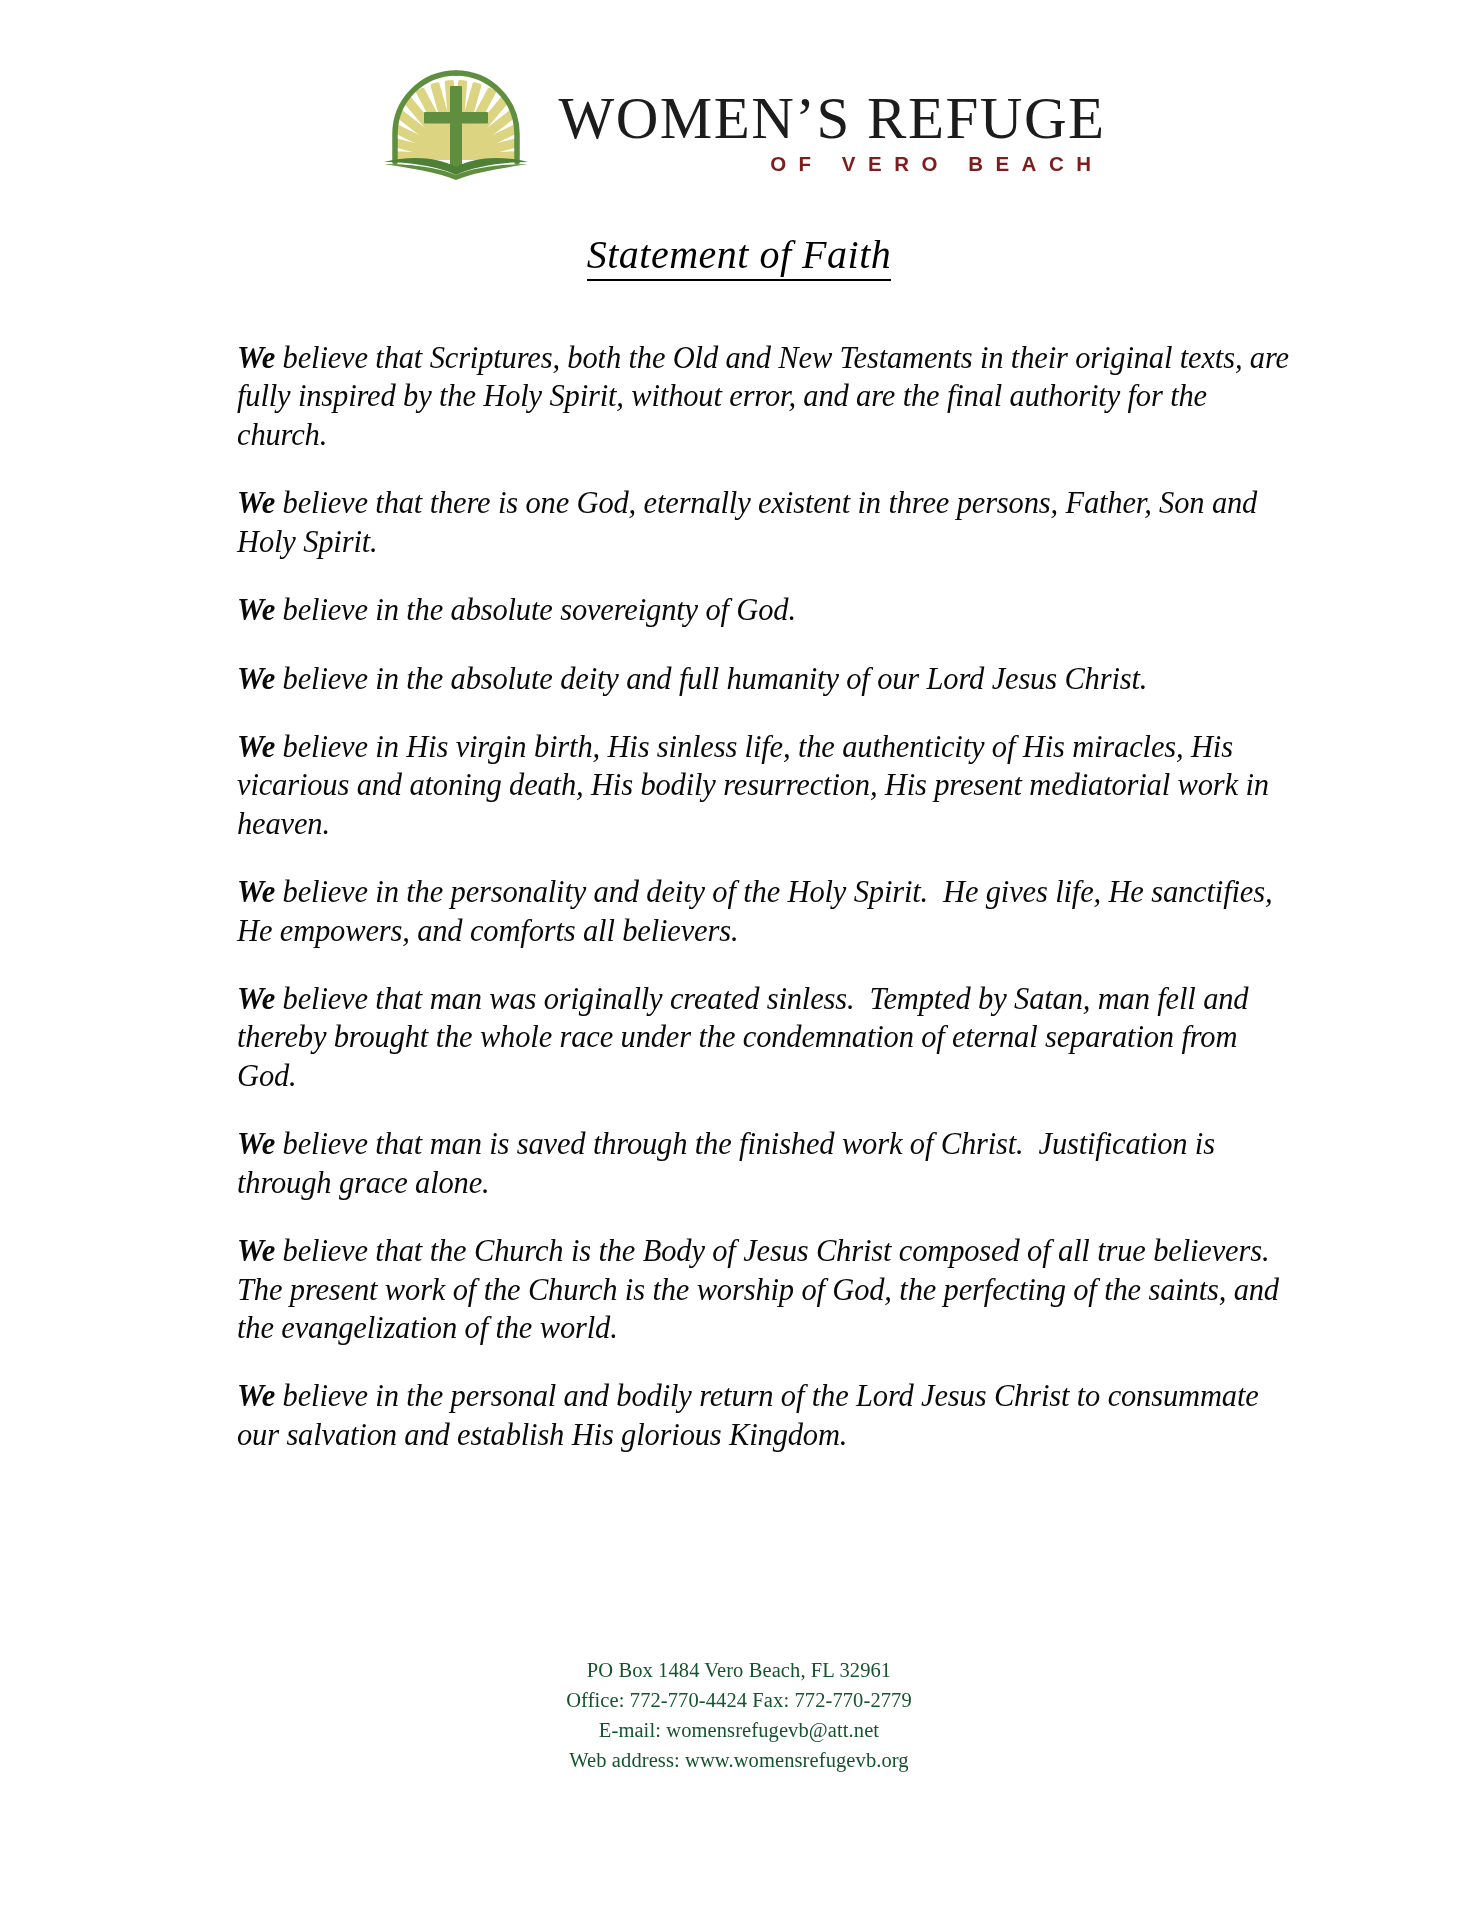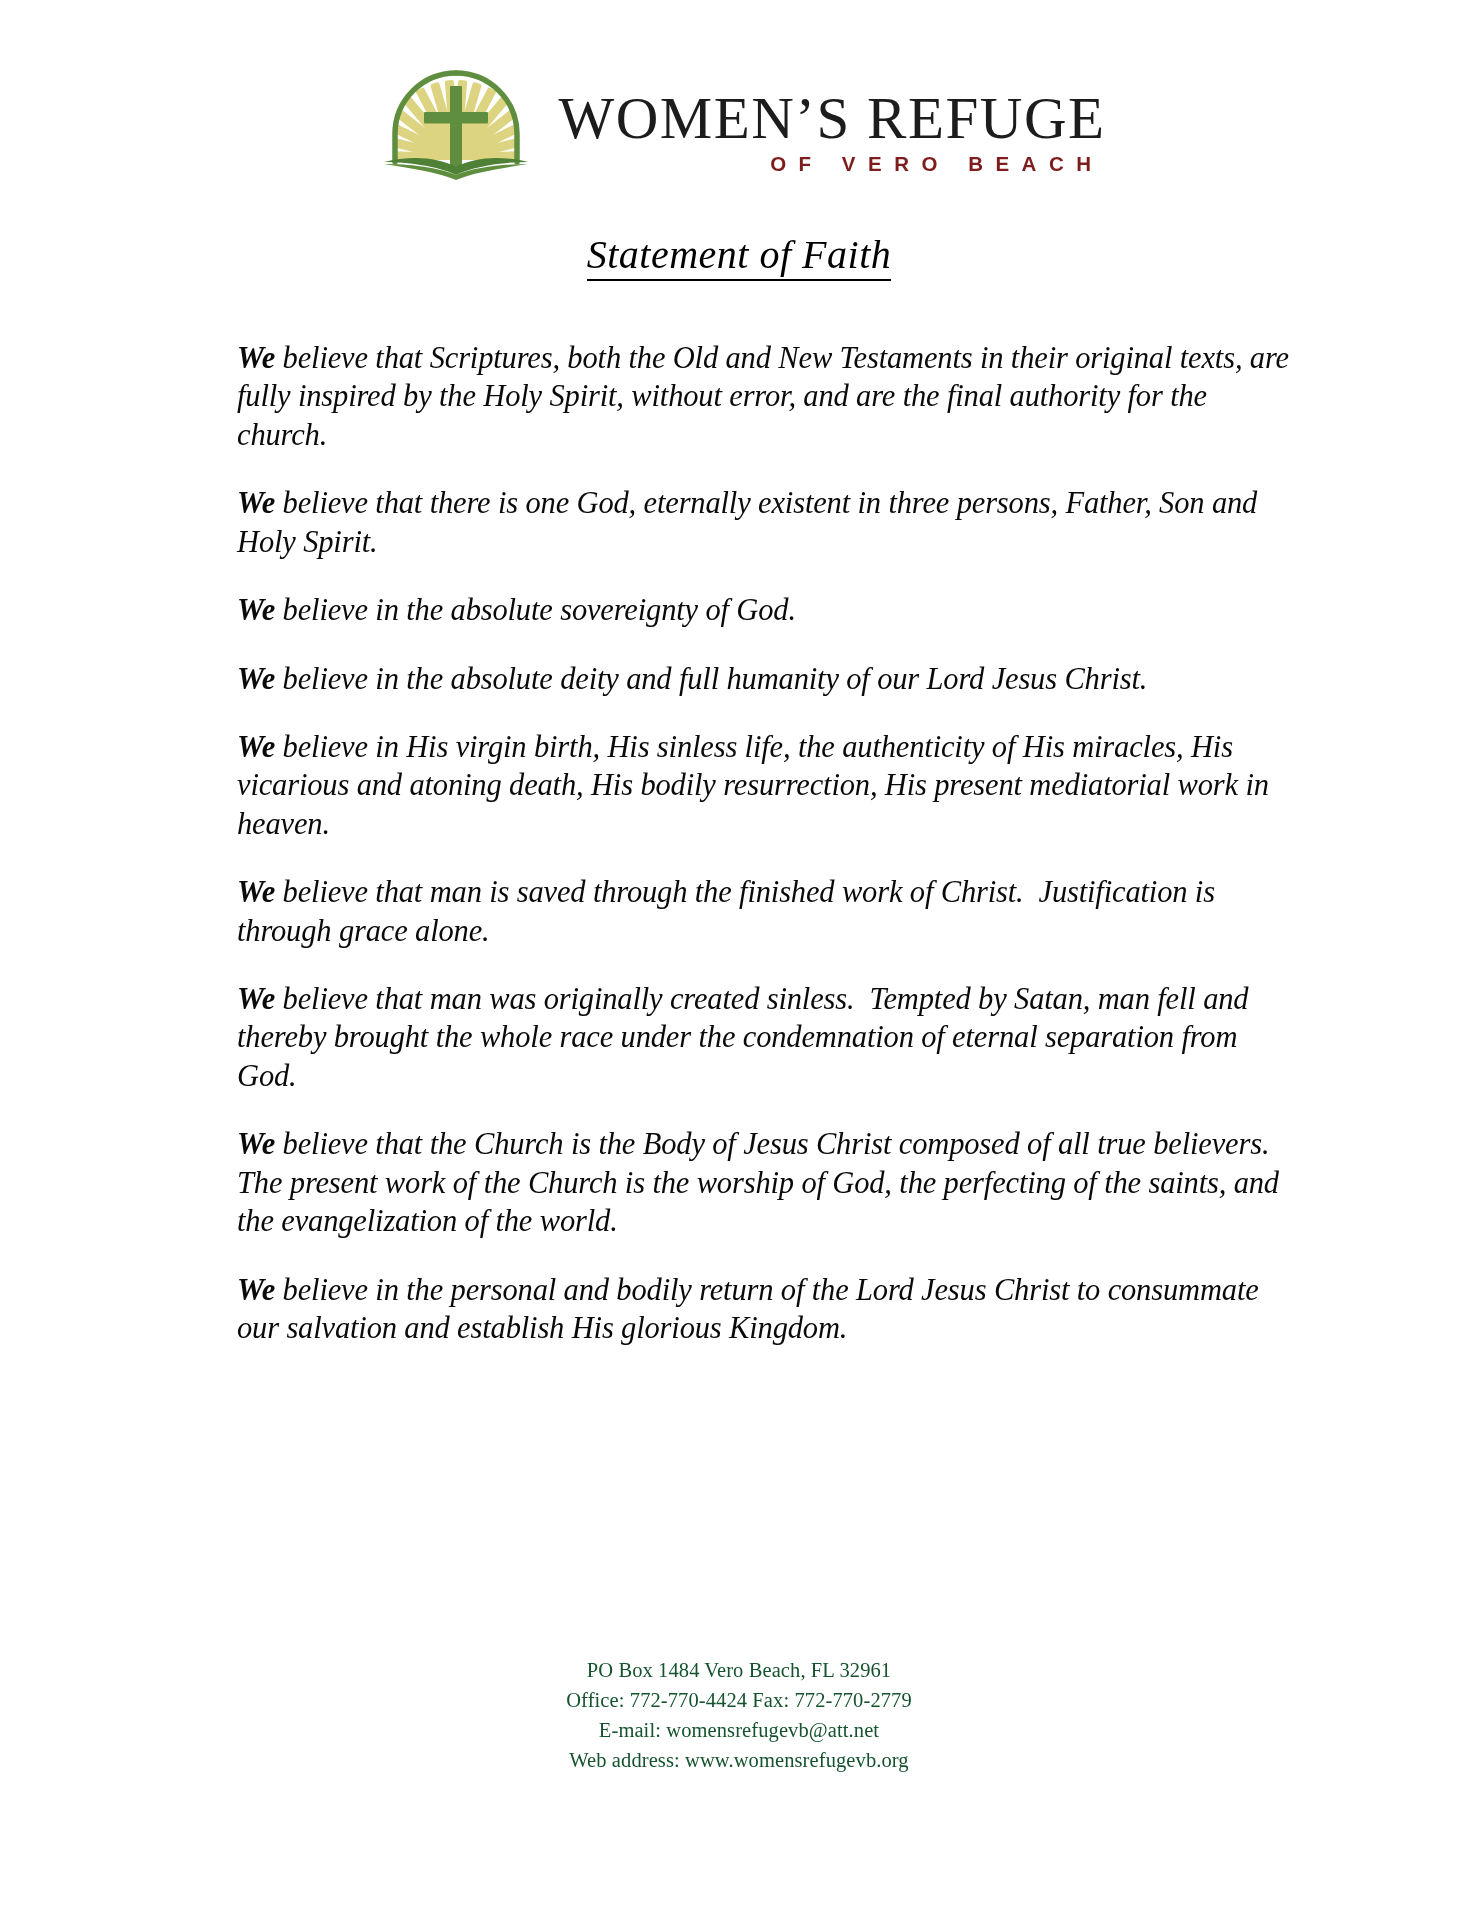--- a/index.html
+++ b/index.html
@@ -228,22 +228,23 @@
   <div class="doc-title-wrap">
     <span class="doc-title">Statement of Faith</span>
   </div>
 
   <div class="body-block">
     <p class="belief"><span class="lead">We</span><span> believe that Scriptures, both the Old and New Testaments in their original texts, are fully inspired by the Holy Spirit, without error, and are the final authority for the church.</span></p>
     <p class="belief"><span class="lead">We</span><span> believe that there is one God, eternally existent in three persons, Father, Son and Holy Spirit.</span></p>
     <p class="belief"><span class="lead">We</span><span> believe in the absolute sovereignty of God.</span></p>
     <p class="belief"><span class="lead">We</span><span> believe in the absolute deity and full humanity of our Lord Jesus Christ.</span></p>
     <p class="belief"><span class="lead">We</span><span> believe in His virgin birth, His sinless life, the authenticity of His miracles, His vicarious and atoning death, His bodily resurrection, His present mediatorial work in heaven.</span></p>
+    <p class="belief"><span class="lead">We</span><span> believe in the personality and deity of the Holy Spirit.  He gives life, He sanctifies, He empowers, and comforts all believers.</span></p>
+    <p class="belief"><span class="lead">We</span><span> believe that man was originally created sinless.  Tempted by Satan, man fell and thereby brought the whole race under the condemnation of eternal separation from God.</span></p>
     <p class="belief"><span class="lead">We</span><span> believe that man is saved through the finished work of Christ.  Justification is through grace alone.</span></p>
-    <p class="belief"><span class="lead">We</span><span> believe that man was originally created sinless.  Tempted by Satan, man fell and thereby brought the whole race under the condemnation of eternal separation from God.</span></p>
     <p class="belief"><span class="lead">We</span><span> believe that the Church is the Body of Jesus Christ composed of all true believers. The present work of the Church is the worship of God, the perfecting of the saints, and the evangelization of the world.</span></p>
     <p class="belief"><span class="lead">We</span><span> believe in the personal and bodily return of the Lord Jesus Christ to consummate our salvation and establish His glorious Kingdom.</span></p>
   </div>
 
   <div class="footer">
     <div class="footer-line">PO Box 1484 Vero Beach, FL 32961</div>
     <div class="footer-line">Office: 772-770-4424 Fax: 772-770-2779</div>
     <div class="footer-line">E-mail:  womensrefugevb@att.net</div>
     <div class="footer-line">Web address: www.womensrefugevb.org</div>
   </div>

